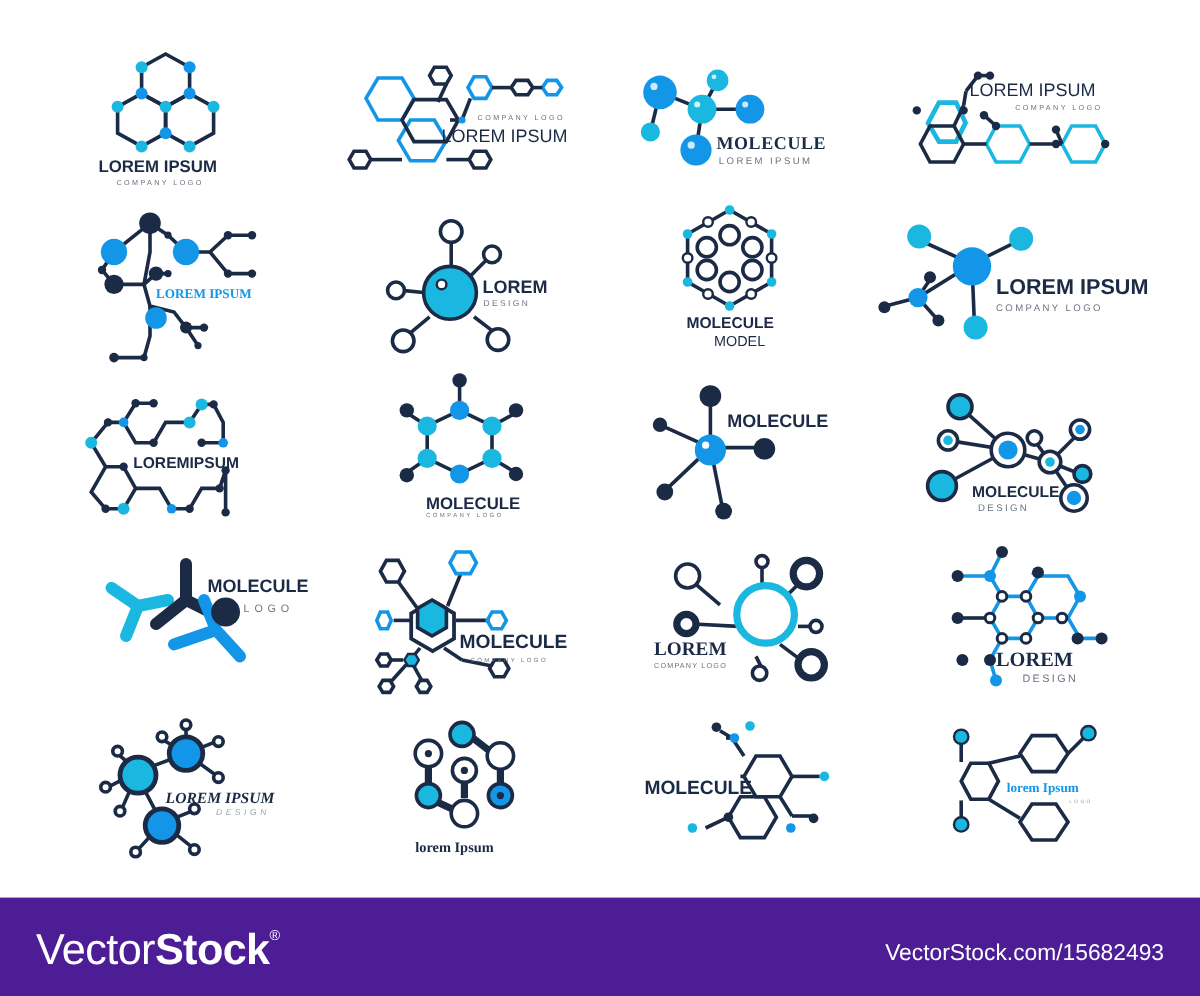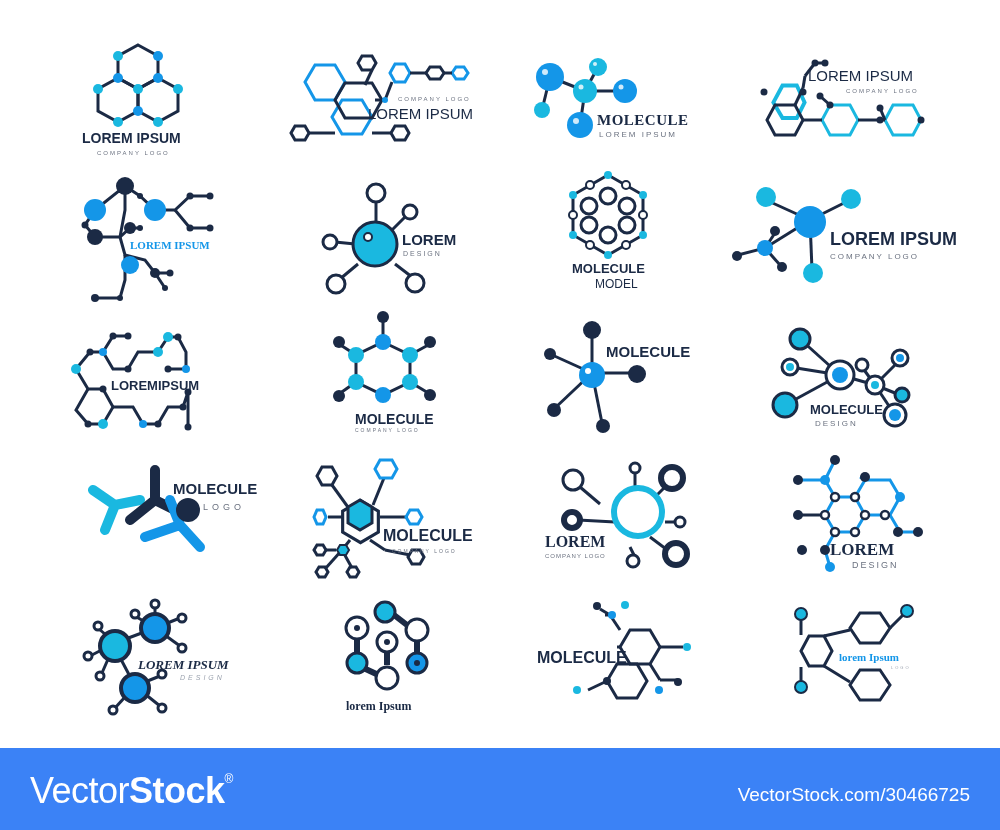--- a/index.html
+++ b/index.html
@@ -7,21 +7,21 @@
   .sheet { position:absolute; left:0; top:0; width:1000px; height:748px; background:#ffffff; }
   .logo { position:absolute; }
   .logo svg { position:absolute; left:0; top:0; overflow:visible; }
   .t { position:absolute; white-space:nowrap; line-height:1; }
   .navy { color:#1b2a45; }
   .blue { color:#1496e8; }
   .b { font-weight:bold; }
   .serif { font-family:"Liberation Serif", serif; }
   .cond { font-family:"Liberation Sans", sans-serif; font-weight:bold; transform-origin:left top; }
   .sub { font-size:8px; letter-spacing:2px; color:#6b7280; }
-  .footer { position:absolute; left:0; top:748px; width:1000px; height:82px; background:#3b82f6; }
+  .footer { position:absolute; left:0; top:748px; width:1000px; height:82px; background:#4c1d95; }
   .brand { position:absolute; left:30px; top:22px; color:#ffffff; font-size:36px; letter-spacing:-0.5px; }
   .brand .light { font-weight:normal; }
   .brand .heavy { font-weight:bold; }
   .brand sup { font-size:12px; vertical-align:top; position:relative; top:2px; }
   .stockid { position:absolute; right:30px; top:36px; color:#ffffff; font-size:19px; }
 </style>
 </head>
 <body>
 
 <div class="sheet">
@@ -606,14 +606,14 @@
     <div class="t blue b serif" style="left:44px;top:52px;font-size:11px;">lorem Ipsum</div>
     <div class="t sub" style="left:96px;top:66px;font-size:4px;color:#9ca3af;">LOGO</div>
   </div>
 
 </div>
 
 <div class="footer">
   <div class="brand">
     <span class="light">Vector</span><span class="heavy">Stock</span><sup>®</sup>
   </div>
-  <div class="stockid">VectorStock.com/30466725</div>
+  <div class="stockid">VectorStock.com/15682493</div>
 </div>
 
 </body></html>

